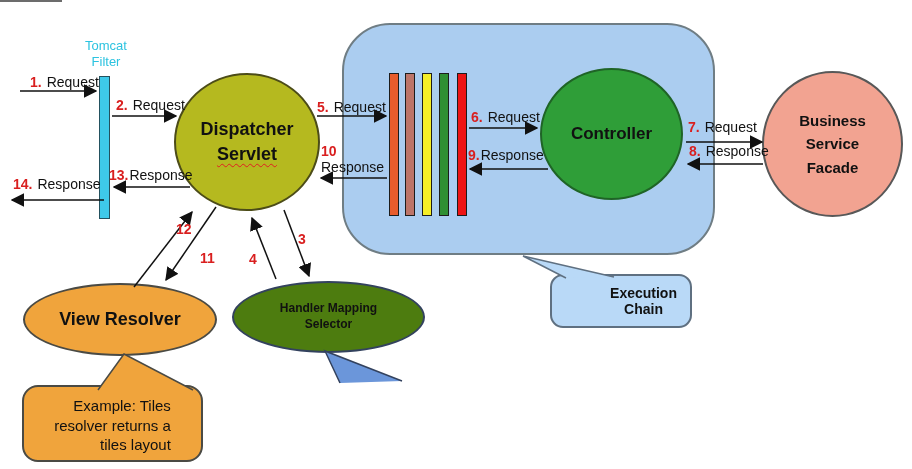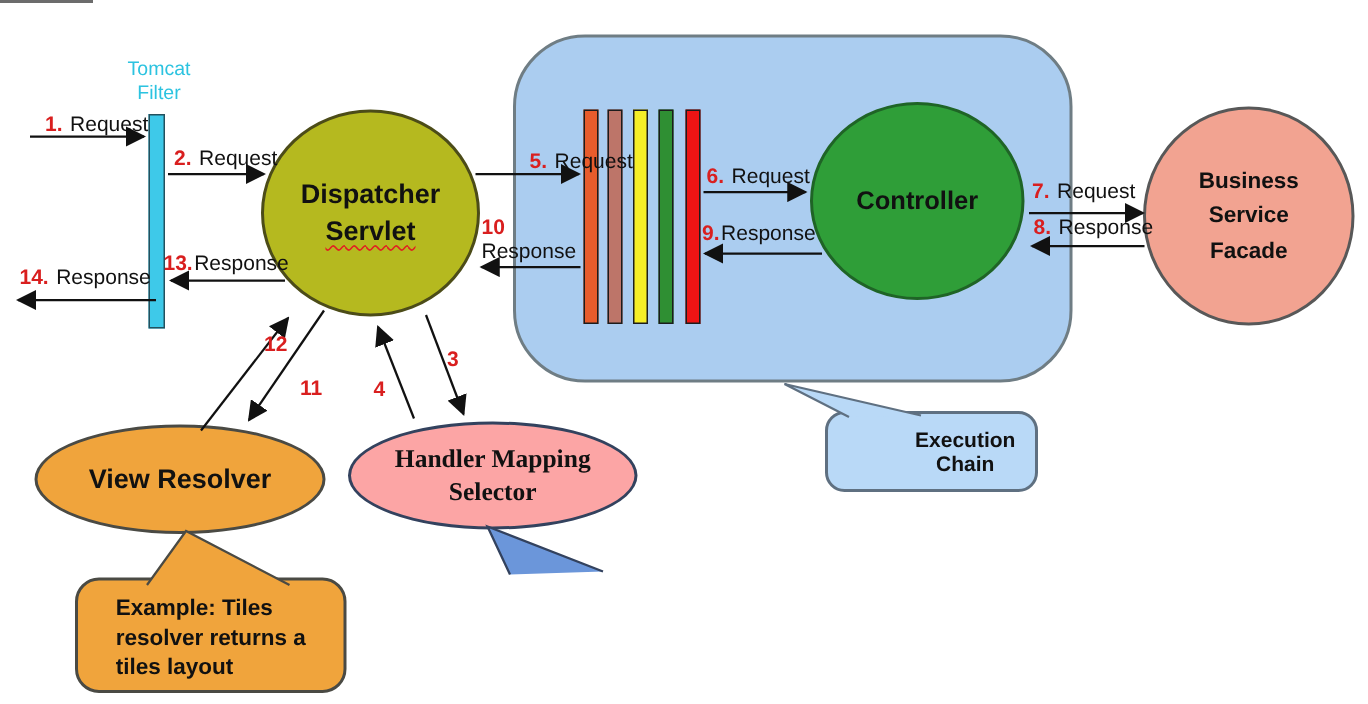--- a/index.html
+++ b/index.html
@@ -20,21 +20,21 @@
     border:2px solid #6f7d84; border-radius:48px; z-index:1;
   }
   .ibar{position:absolute; border:1px solid #1c1c1c; box-sizing:border-box; z-index:2;}
   .pre{white-space:pre-line;}
   .center{text-align:center;}
   .node-label{position:absolute; z-index:3; line-height:1.25;}
   .cyan{color:#2cc3e0;}
   .bubble{
     position:absolute; box-sizing:border-box; border-radius:16px;
     display:flex; align-items:flex-start; justify-content:center;
-    font-weight:bold; z-index:2; text-align:left;margin-left:28px;
+    font-weight:normal; z-index:2; text-align:right;
   }
   .callout{
     position:absolute; box-sizing:border-box; border:2px solid #5f7081; border-radius:13px;
     display:flex; align-items:center; justify-content:center;
     font-weight:bold; z-index:2; text-align:center; font-size:14px;padding-left:45px;
   }
   .arrow-label{position:absolute; z-index:6; font-size:14px; white-space:nowrap; line-height:1.1;}
   .num{color:#d91f1f; font-weight:bold; margin-right:5px;}
   .tight .num{margin-right:1px;}
   .solo-num{position:absolute; z-index:6; font-size:14px; font-weight:bold; color:#d91f1f;}
@@ -80,21 +80,21 @@
   <div class="circle pre" style="left: 762px; top: 71px; width: 141px; height: 146px; border: 2px solid rgb(88, 88, 88); font-size: 15px; line-height: 1.55; background-color: rgb(242, 163, 145);">
     <span class="pre">Business
 Service
 Facade</span>
   </div>
 
   <div class="circle" style="left: 23px; top: 283px; width: 194px; height: 73px; border: 2px solid rgb(74, 74, 68); font-size: 18px; background-color: rgb(240, 164, 60);">
     <span>View Resolver</span>
   </div>
 
-  <div class="circle pre" style="left: 232px; top: 281px; width: 193px; height: 72px; border: 2px solid rgb(51, 66, 94); font-size: 17px; line-height: 1.3; background-color: #fca5a5; font-family: Liberation Serif, serif;">
+  <div class="circle pre" style="left: 232px; top: 281px; width: 193px; height: 72px; border: 2px solid rgb(51, 66, 94); font-size: 12px; line-height: 1.3; background-color: #4d7c0f;">
     <span class="pre">Handler Mapping
 Selector</span>
   </div>
 
   <div class="callout" style="left: 550px; top: 274px; width: 142px; height: 54px; background-color: rgb(185, 217, 247);">
     <span>Execution Chain</span>
   </div>
 
   <div class="bubble pre" style="left: 22px; top: 385px; width: 181px; height: 77px; border: 2px solid rgb(74, 74, 68); font-size: 15px; line-height: 1.3; padding-top: 9px; background-color: rgb(240, 164, 60);">
     <span class="pre">Example: Tiles
@@ -129,21 +129,21 @@
     <line x1="276" y1="279" x2="252" y2="218" stroke="#111" stroke-width="1.5" marker-end="url(#ah)"></line>
     <line x1="284" y1="210" x2="309" y2="276" stroke="#111" stroke-width="1.5" marker-end="url(#ah)"></line>
   </svg>
 
   <div class="arrow-label" style="left:30px; top:75px;">
     <span class="num">1.</span><span>Request</span>
   </div>
   <div class="arrow-label" style="left:116px; top:98px;">
     <span class="num">2.</span><span>Request</span>
   </div>
-  <div class="arrow-label" style="left:317px; top:100px;margin-left:36px;">
+  <div class="arrow-label" style="left:317px; top:100px;">
     <span class="num">5.</span><span>Request</span>
   </div>
   <div class="arrow-label" style="left:471px; top:110px;">
     <span class="num">6.</span><span>Request</span>
   </div>
   <div class="arrow-label" style="left:688px; top:120px;">
     <span class="num">7.</span><span>Request</span>
   </div>
   <div class="arrow-label" style="left:689px; top:144px;">
     <span class="num">8.</span><span>Response</span>

